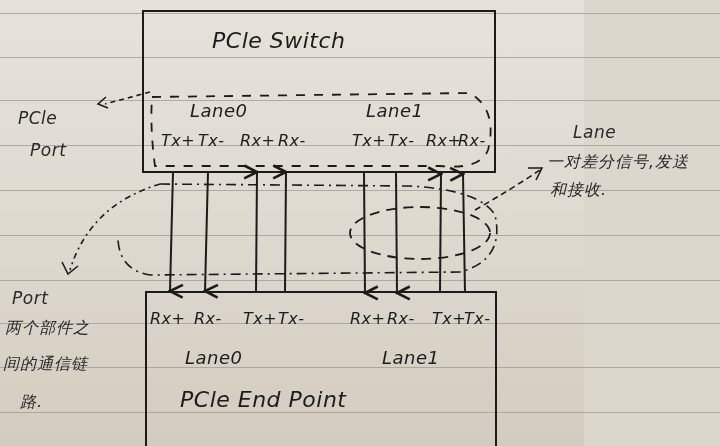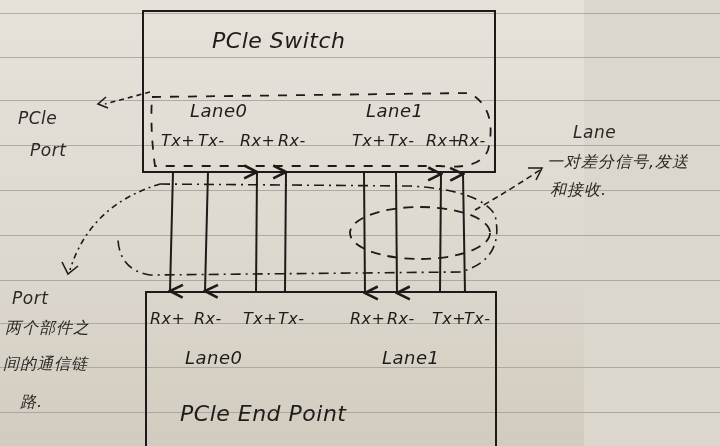--- a/index.html
+++ b/index.html
@@ -63,21 +63,21 @@
   <div class="hw pin" style="left:198px; top:131px;">Tx-</div>
   <div class="hw pin" style="left:240px; top:131px;">Rx+</div>
   <div class="hw pin" style="left:278px; top:131px;">Rx-</div>
 
   <div class="hw pin" style="left:352px; top:131px;">Tx+</div>
   <div class="hw pin" style="left:388px; top:131px;">Tx-</div>
   <div class="hw pin" style="left:426px; top:131px;">Rx+</div>
   <div class="hw pin" style="left:458px; top:131px;">Rx-</div>
 
   <div class="box" style="left:145px; top:291px; width:352px; height:160px;"></div>
-  <div class="hw title" style="left:180px; top:401px;text-align:center;">PCle End Point</div>
+  <div class="hw title" style="left:180px; top:387px;text-align:center;">PCle End Point</div>
 
   <div class="hw pin" style="left:150px; top:309px;">Rx+</div>
   <div class="hw pin" style="left:194px; top:309px;">Rx-</div>
   <div class="hw pin" style="left:243px; top:309px;">Tx+</div>
   <div class="hw pin" style="left:278px; top:309px;">Tx-</div>
 
   <div class="hw pin" style="left:350px; top:309px;">Rx+</div>
   <div class="hw pin" style="left:387px; top:309px;">Rx-</div>
   <div class="hw pin" style="left:432px; top:309px;">Tx+</div>
   <div class="hw pin" style="left:464px; top:309px;">Tx-</div>

